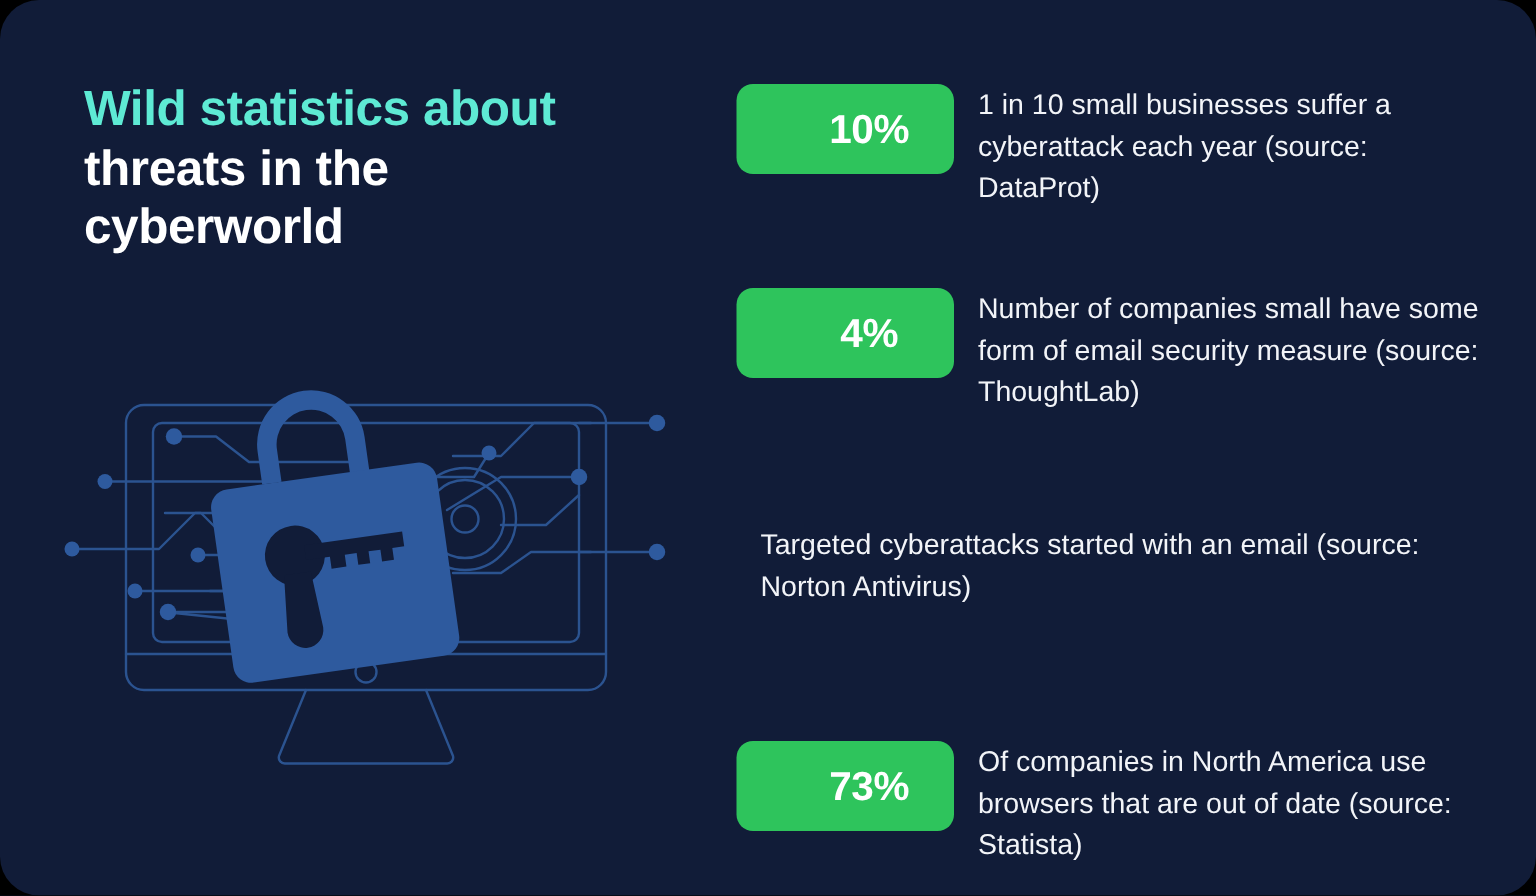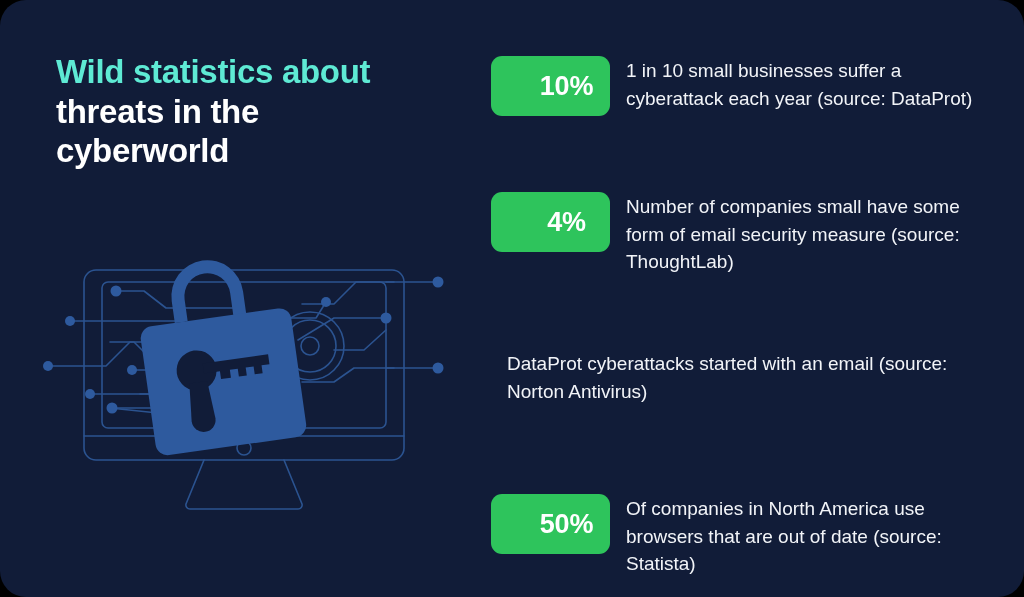--- a/index.html
+++ b/index.html
@@ -72,21 +72,21 @@
   .stat-row {
     position: relative;
     display: flex;
     align-items: flex-start;
     margin-bottom: 10px;
   }
   .stat-row:last-child { margin-bottom: 0; }
 
   .stat-badge {
     flex: 0 0 auto;
-    width: 119px;
+    width: 145px;
     height: 60px;
     background: #2EC45C;
     border-radius: 11px;
     display: flex;
     align-items: center;
     justify-content: center;
     box-sizing: border-box;
     padding-left: 32px;
   }
   .stat-badge-value {
@@ -203,24 +203,24 @@
     </div>
 
     <div class="stat-row" id="stat-row-1">
       <div class="stat-badge">
         <span class="stat-badge-value">4%</span>
       </div>
       <div class="stat-text">Number of companies small have some form of email security measure (source: ThoughtLab)</div>
     </div>
 
     <div class="stat-row" id="stat-row-2">
-      <div class="stat-text">DataProt cyberattacks started with an email (source: Norton Antivirus)</div>
+      <div class="stat-text">Targeted cyberattacks started with an email (source: Norton Antivirus)</div>
     </div>
 
     <div class="stat-row" id="stat-row-3">
       <div class="stat-badge">
-        <span class="stat-badge-value">50%</span>
+        <span class="stat-badge-value">73%</span>
       </div>
       <div class="stat-text">Of companies in North America use browsers that are out of date (source: Statista)</div>
     </div>
 
   </div>
 </div>
 
 </body></html>

